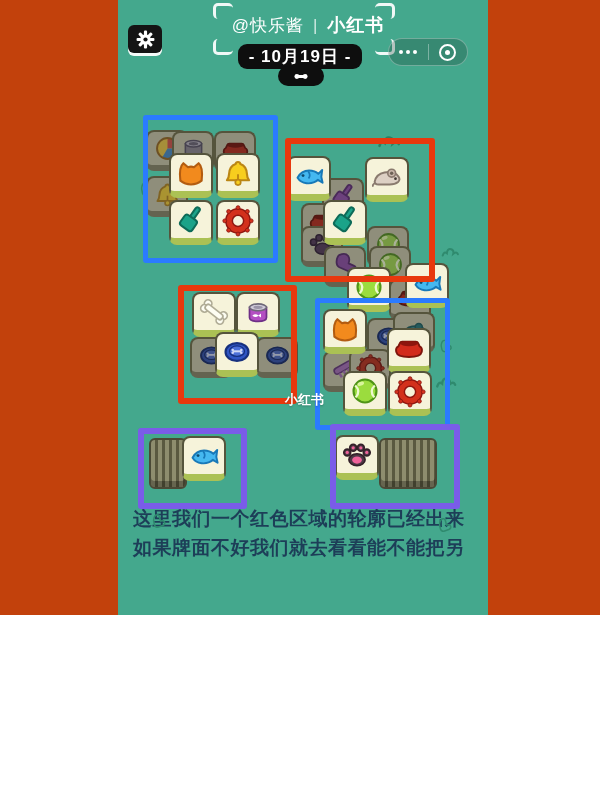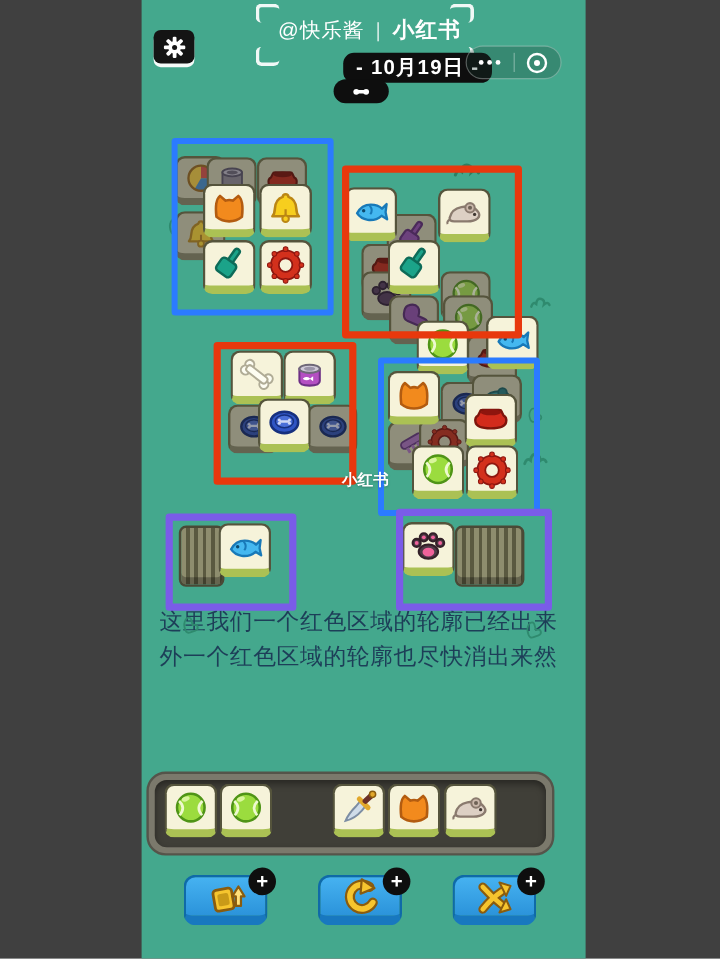--- a/index.html
+++ b/index.html
@@ -1,16 +1,16 @@
 <!DOCTYPE html>
 <html style="--teal: #44a88d; --ink: #1d3e58; --box_blue: #2b7bff; --box_red: #e8380d; --box_purple: #7a5ce8; --tile_face: #f6f3da; --tile_dark: #8f8e7b; --button_blue: #35a3e8; --icon_yellow: #f2c21c;"><head>
 <meta charset="utf-8">
 <style>
   html,body{margin:0;padding:0;background:#fff;}
-  .canvas{position:relative;width:600px;height:799px;background:#404040;overflow:hidden;
+  .canvas{position:relative;width:600px;height:615px;background:#c2410c;overflow:hidden;
           font-family:"Liberation Sans",sans-serif;}
   .phone{position:absolute;left:118px;top:0;width:370px;height:799px;background:var(--teal,#44a88d);overflow:hidden;}
 
   
   .wm-frame{position:absolute;left:95px;top:3px;width:182px;height:52px;z-index:7;}
   .wm-frame .corner{position:absolute;width:17px;height:13px;border:3px solid rgba(255,255,255,.92);border-radius:5px;}
   .wm-frame .tl{left:0;top:0;border-right:none;border-bottom:none;}
   .wm-frame .tr{right:0;top:0;border-left:none;border-bottom:none;}
   .wm-frame .bl{left:0;bottom:0;border-right:none;border-top:none;}
   .wm-frame .br{right:0;bottom:0;border-left:none;border-top:none;}
@@ -18,21 +18,21 @@
           font-size:17px;letter-spacing:1px;z-index:8;white-space:nowrap;}
   .byline .sep{opacity:.75;margin:0 9px;font-weight:300;}
   .byline .brand{font-weight:bold;font-size:18px;}
 
   .gear{position:absolute;left:10px;top:25px;width:34px;height:28px;background:#141414;border:none;
         border-radius:6px;display:flex;align-items:center;justify-content:center;cursor:pointer;z-index:8;
         box-shadow:0 3px 0 rgba(255,255,255,.95);}
   .gear svg{width:21px;height:21px;}
 
   .date-pill{position:absolute;left:120px;top:44px;width:124px;height:25px;background:#0e0e0e;border-radius:9px;
-        color:#fff;font-weight:bold;font-size:17px;line-height:25px;text-align:center;z-index:9;letter-spacing:1px;margin-left:48px;}
+        color:#fff;font-weight:bold;font-size:17px;line-height:25px;text-align:center;z-index:9;letter-spacing:1px;}
   .bone-badge{position:absolute;left:160px;top:66px;width:46px;height:20px;background:#0e0e0e;border-radius:11px;
         display:flex;align-items:center;justify-content:center;z-index:9;}
   .bone-badge svg{width:30px;height:15px;}
 
   .capsule{position:absolute;left:270px;top:38px;width:80px;height:28px;border-radius:14px;
         background:rgba(20,56,46,.28);border:1px solid rgba(255,255,255,.30);box-sizing:border-box;
         display:flex;align-items:center;z-index:9;}
   .cap-more{flex:1;display:flex;align-items:center;justify-content:center;gap:3px;background:none;border:none;cursor:pointer;height:100%;}
   .cap-more .dot{width:4px;height:4px;border-radius:50%;background:#fff;}
   .cap-div{width:1px;height:16px;background:rgba(255,255,255,.35);}
@@ -52,21 +52,21 @@
   .stack{position:absolute;border:2px solid #4a4936;border-radius:6px;
         background:repeating-linear-gradient(90deg,#8e8d6e 0 4px,#5a5940 4px 7px);
         box-shadow:inset 0 -6px 0 rgba(0,0,0,.28);}
   .region-box{position:absolute;border-style:solid;border-radius:3px;}
 
   .wm-text{position:absolute;left:167px;top:391px;color:#fff;font-weight:bold;font-size:13px;z-index:6;
         text-shadow:0 1px 2px rgba(0,0,0,.25);}
 
   
   .guide{position:absolute;left:15px;top:504px;width:348px;z-index:4;}
-  .guide .line{color:var(--ink,#1d3e58);font-size:19px;font-weight:normal;line-height:29px;letter-spacing:.5px;white-space:nowrap;}
+  .guide .line{color:var(--ink,#1d3e58);font-size:19px;font-weight:bold;line-height:29px;letter-spacing:.5px;white-space:nowrap;}
 
   
   .tray{position:absolute;left:4px;top:643px;width:340px;height:70px;background:#7b796c;border-radius:16px;
         border:2px solid #55544a;box-sizing:border-box;z-index:1;}
   .tray-inner{position:absolute;inset:5px;background:#403f38;border-radius:10px;
         box-shadow:inset 0 3px 6px rgba(0,0,0,.4);}
 
   
   .toolbar{position:absolute;left:0;top:729px;width:370px;height:64px;z-index:6;}
   .pbtn{position:absolute;width:70px;height:42px;background:linear-gradient(#46b2f1,#2b93da);
@@ -536,21 +536,21 @@
         <div class="region-box" style="left: 60px; top: 285px; width: 107px; height: 107px; border-color: rgb(232, 56, 13); border-width: 6px;"></div>
         <div class="region-box" style="left: 197px; top: 298px; width: 125px; height: 122px; border-color: rgb(43, 123, 255); border-width: 5px;"></div>
         <div class="region-box" style="left: 20px; top: 428px; width: 97px; height: 69px; border-color: rgb(122, 92, 232); border-width: 6px;"></div>
         <div class="region-box" style="left: 212px; top: 424px; width: 118px; height: 73px; border-color: rgb(122, 92, 232); border-width: 6px;"></div>
       </div>
 
     <div class="wm-text">小红书</div>
 
     <div class="guide">
       <div class="line">这里我们一个红色区域的轮廓已经出来</div>
-      <div class="line">外一个红色区域的轮廓也尽快消出来然</div>
+      <div class="line">如果牌面不好我们就去看看能不能把另</div>
     </div>
 
     <div class="tray">
       <div class="tray-inner"></div>
     </div>
 
     <div class="toolbar">
       <button class="pbtn" style="left:35px">
         <svg>
             <use href="#i-moveout"></use>

